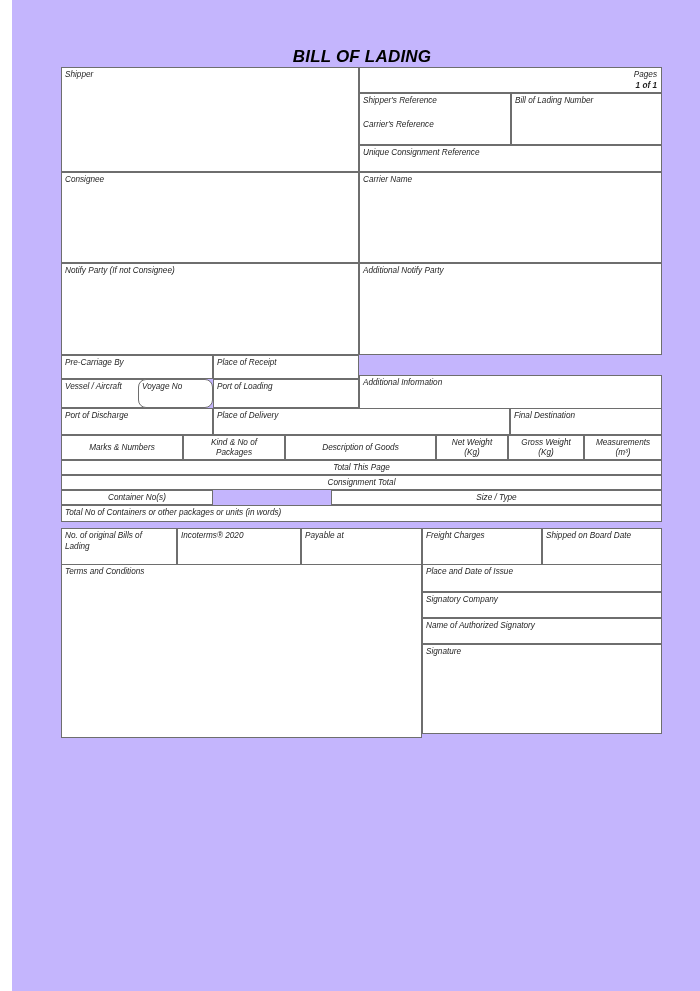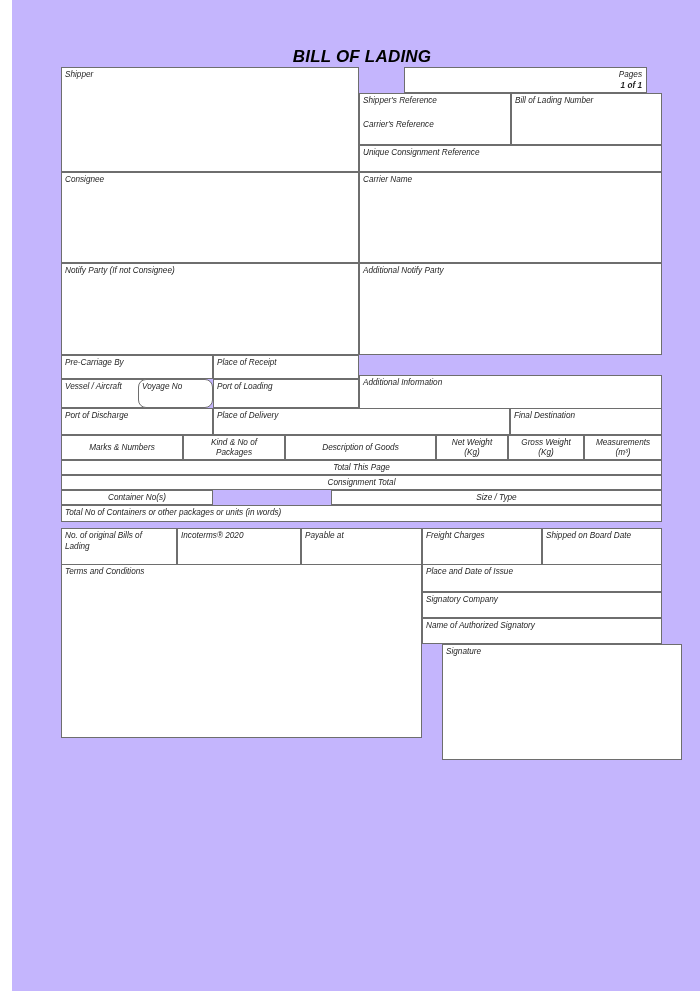--- a/index.html
+++ b/index.html
@@ -79,21 +79,21 @@
 <body>
 
 <div id="page">
 
   <div class="doc-title">BILL OF LADING</div>
 
   <div class="cell" style="left:49px; top:67px; width:298px; height:105px;">
     <span class="lbl">Shipper</span>
   </div>
 
-  <div class="cell" style="left:347px; top:67px; width:243px; height:26px;margin-left:45px;">
+  <div class="cell" style="left:347px; top:67px; width:303px; height:26px;">
     <span class="ralign" style="top:2px;">Pages</span>
     <span class="ralign bold" style="top:13px;">1 of 1</span>
   </div>
 
   <div class="cell" style="left:347px; top:93px; width:152px; height:52px;">
     <span class="lbl">Shipper's Reference</span>
     <span class="lbl" style="top:26px;">Carrier's Reference</span>
   </div>
 
   <div class="cell" style="left:499px; top:93px; width:151px; height:52px;">
@@ -238,17 +238,17 @@
   </div>
 
   <div class="cell" style="left:410px; top:592px; width:240px; height:26px;">
     <span class="lbl">Signatory Company</span>
   </div>
 
   <div class="cell" style="left:410px; top:618px; width:240px; height:26px;">
     <span class="lbl">Name of Authorized Signatory</span>
   </div>
 
-  <div class="cell" style="left:410px; top:644px; width:240px; height:116px;margin-left:20px;">
+  <div class="cell" style="left:410px; top:644px; width:240px; height:90px;">
     <span class="lbl">Signature</span>
   </div>
 
 </div>
 
 </body></html>

